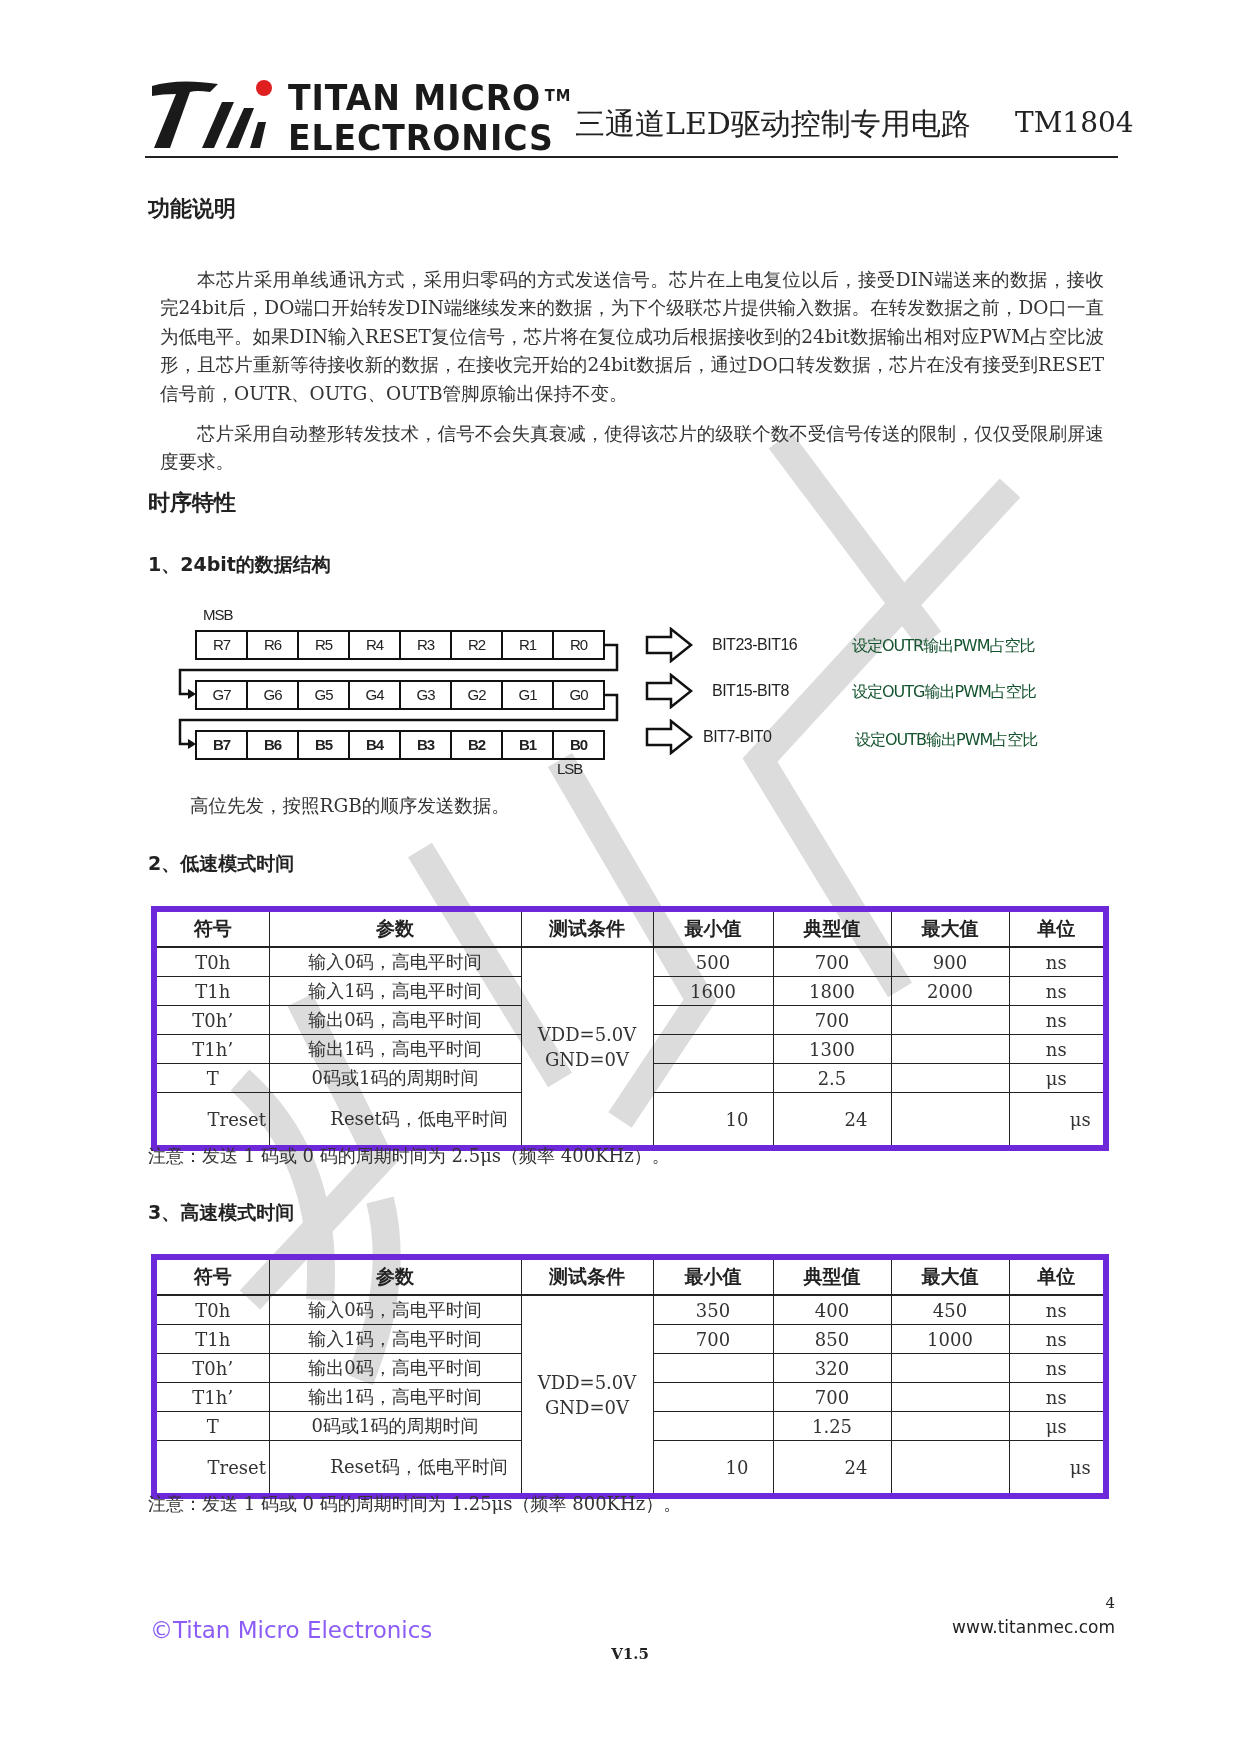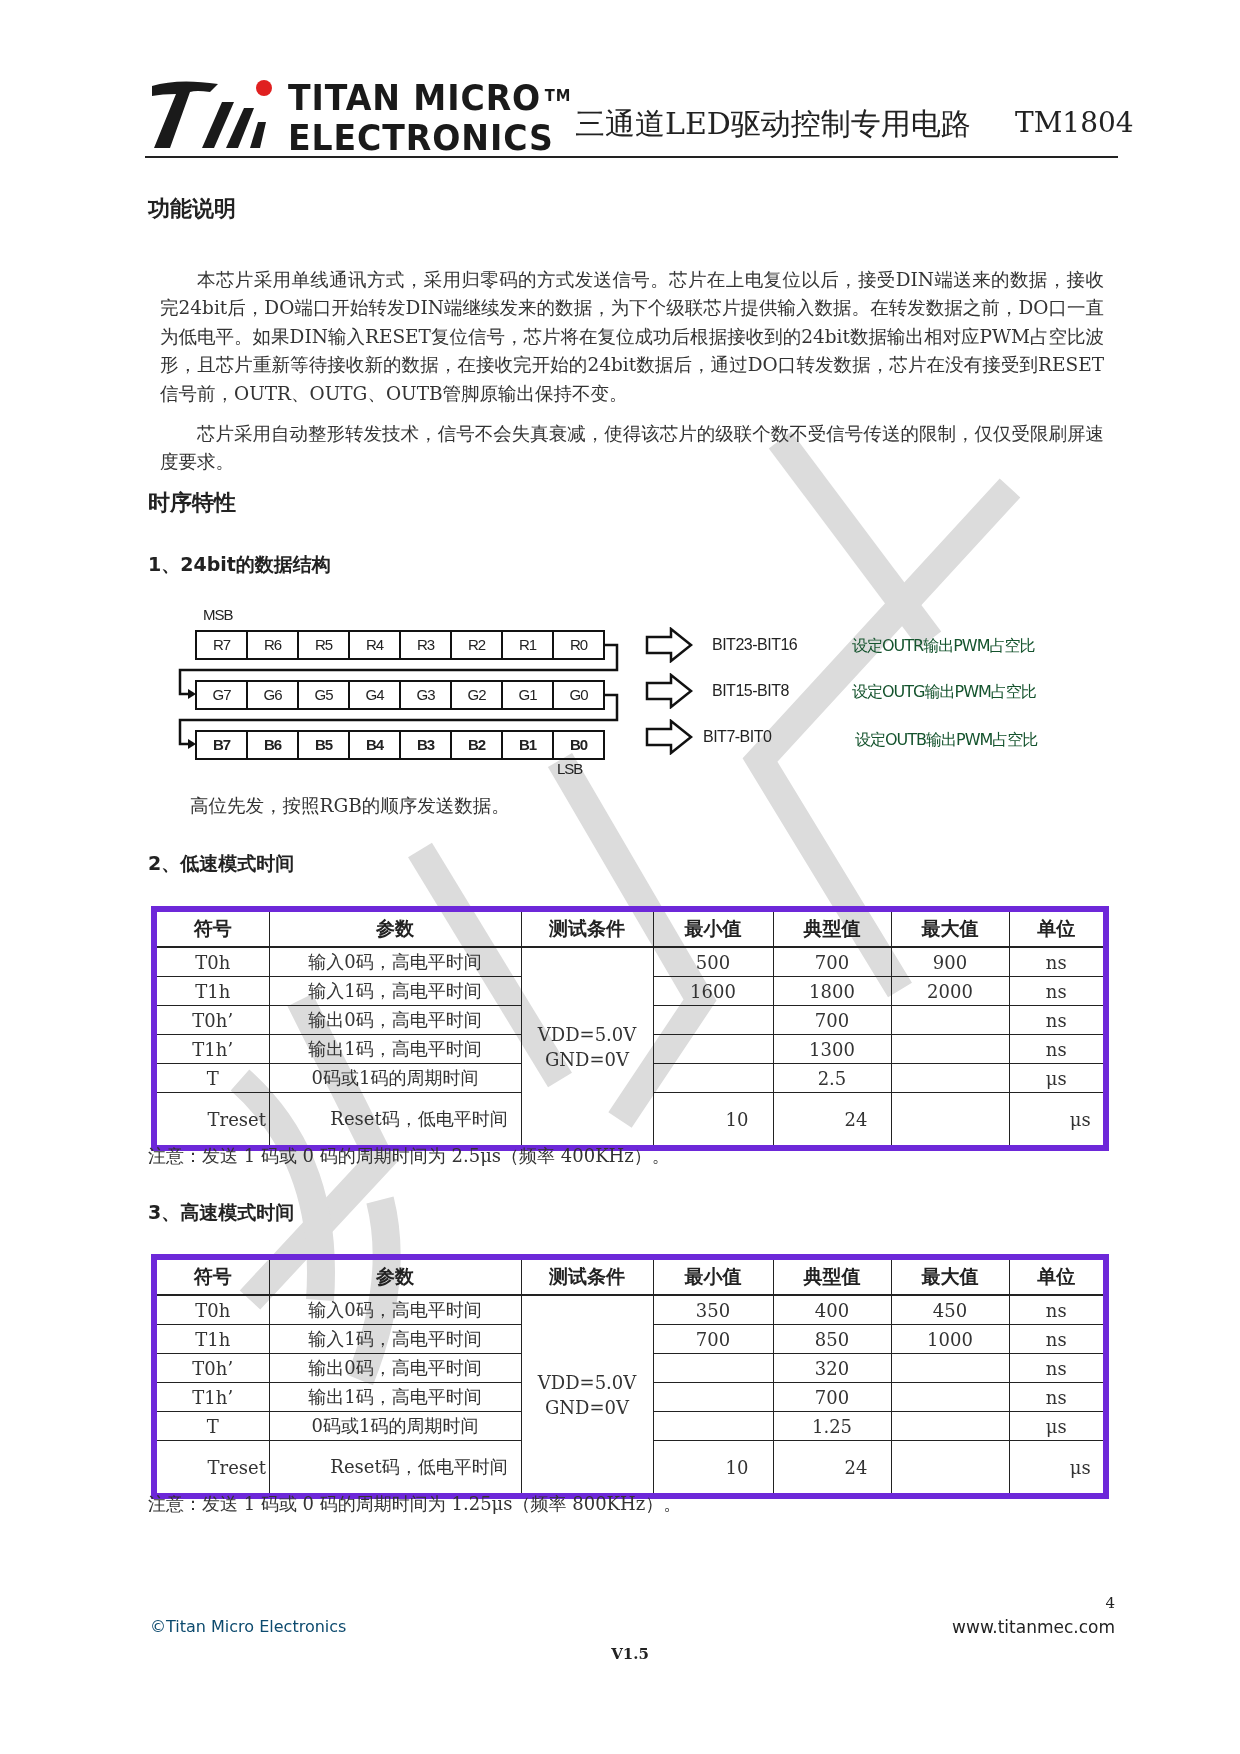--- a/index.html
+++ b/index.html
@@ -27,21 +27,21 @@
   .bitdesc{font-family:"DejaVu Sans","Liberation Sans",sans-serif;font-size:16px;color:#14532d;letter-spacing:-1px;}
   
   table.spec{position:absolute;left:151px;width:958px;border-collapse:collapse;font-size:18px;color:#333;}
   table.spec th,table.spec td{border:1px solid #222;text-align:center;padding:0;}
   table.spec th{font-family:"DejaVu Sans","Liberation Sans",sans-serif;font-weight:bold;height:34px;font-size:19px;color:#222;border-bottom:2px solid #222;}
   table.spec td{height:28px;}
   table.spec tr.tall td{height:52px;padding-left:48px;}
   table.spec{border:6px solid #6d28d9;}
   .note{left:148px;font-size:18px;color:#333;}
   
-  .footer-left{left:150px;top:1617px;font-family:"DejaVu Sans","Liberation Sans",sans-serif;font-size:16px;color:#0c4a6e;}
+  .footer-left{left:150px;top:1617px;font-family:"DejaVu Sans","Liberation Sans",sans-serif;font-size:23px;color:#8b5cf6;}
   .footer-right{left:930px;top:1617px;width:185px;text-align:right;font-family:"DejaVu Sans","Liberation Sans",sans-serif;font-size:17px;color:#222;}
   .page-num{left:1090px;top:1594px;width:25px;text-align:right;font-size:15px;}
   .version{left:600px;top:1645px;width:60px;text-align:center;font-size:15px;font-weight:bold;}
   
   .watermark{left:0;top:0;width:1240px;height:1754px;pointer-events:none;}
 </style>
 </head>
 <body>
 
 <svg class="abs watermark" viewBox="0 0 1240 1754">

